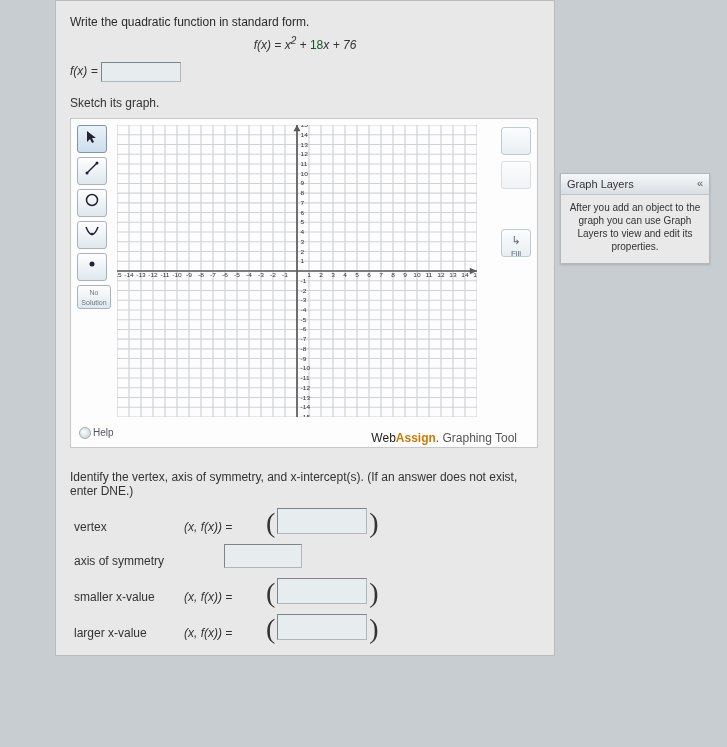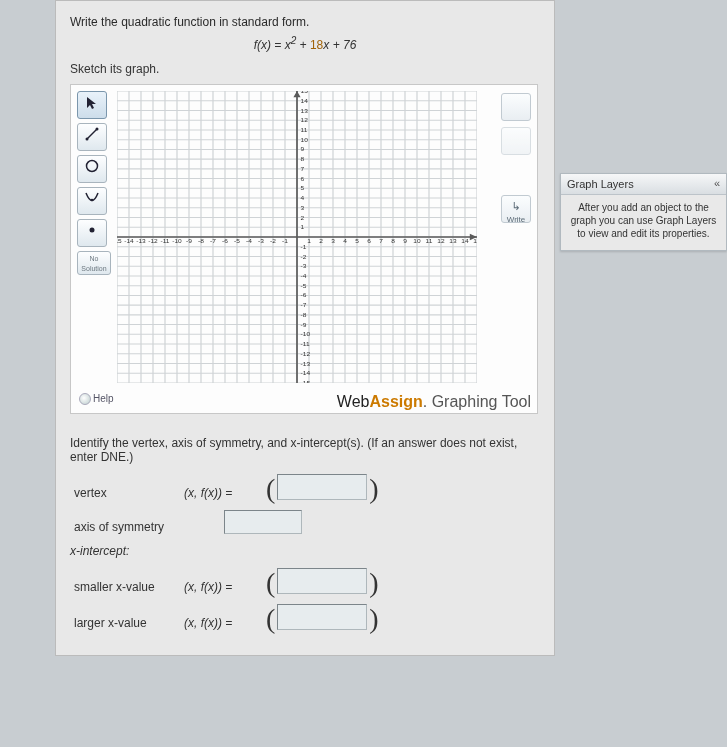--- a/index.html
+++ b/index.html
@@ -18,21 +18,21 @@
     left: 55px;
     top: 0;
     width: 500px;
     background: #e8e8e8;
     border: 1px solid #bbb;
     padding: 14px 14px 14px 14px;
     height: 656px;
   }
   .prompt { color: #2a2a2a; margin-bottom: 6px; }
   .equation { text-align:center; font-style: italic; margin: 4px 0 10px 0; }
-  .equation .coef { color: #a16207; font-style: normal; }
+  .equation .coef { color: #14532d; font-style: normal; }
   .fx-line { margin: 4px 0 14px 0; }
   .fx-line .lbl { font-style: italic; }
   .text-input {
     display: inline-block;
     width: 80px; height: 20px;
     background: #e7ecee;
     border: 1px solid #aeb7bb;
     border-top-color: #7c858a;
     border-left-color: #7c858a;
     vertical-align: middle;
@@ -71,30 +71,30 @@
   .right-tools {
     position:absolute; right:6px; top:8px; width:48px;
   }
   .rtool {
     width:30px;height:28px;border:1px solid #c1cad1;background:linear-gradient(#fbfdfe,#e9eef2);
     margin-bottom:6px;border-radius:3px;text-align:center;line-height:13px;font-size:8px;color:#5c6b77;padding-top:4px;
     float:right;clear:both;
   }
   .rtool.fill { margin-top:34px; }
   .footer-bar {
-    position:absolute; bottom:2px; right:6px; font-size:16px; color:#555;
+    position:absolute; bottom:2px; right:20px; font-size:12px; color:#555;
   }
   .footer-bar .wa { color:#222; }
   .footer-bar .assign { color:#cc7a00; font-weight:bold; }
   .help-btn {
     position:absolute; left:8px; bottom:8px; font-size:10px; color:#556;
   }
   .help-btn .ico { display:inline-block;width:12px;height:12px;border:1px solid #aab;border-radius:50%;background:radial-gradient(circle at 4px 4px,#fff,#bcc);vertical-align:middle;margin-right:2px;}
   .layers-panel {
-    position:absolute; left:560px; top:173px; width:167px;
+    position:absolute; left:560px; top:173px; width:150px;
     background:#e9e9e9; border:1px solid #b1b9bf;
     box-shadow: 0 1px 2px rgba(0,0,0,0.15);
   }
   .layers-head {
     background: linear-gradient(#f6f7f8,#d9dee2);
     border-bottom:1px solid #bcc3c9;
     padding: 4px 6px; font-size:11px; color:#333;
     position:relative;
   }
   .layers-head .collapse { position:absolute; right:6px; top:3px; color:#555; font-size:11px; }
@@ -112,20 +112,24 @@
 </head>
 <body>
 
 <div class="content-panel">
   <div class="prompt">Write the quadratic function in standard form.</div>
 
   <div class="equation">
     <span>f(x) = x</span><sup>2</sup><span> + </span><span class="coef">18</span><span>x + 76</span>
   </div>
 
+  <div class="fx-line">
+    <span class="lbl">f(x) =</span>
+    <span class="text-input"></span>
+  </div>
 
   <div class="sketch-lbl">Sketch its graph.</div>
 
   <div class="graph-area">
     <div class="toolbar">
       <div class="tool selected"><svg width="14" height="14">
             <polygon points="2,1 2,12 5,9 7,13 9,12 7,8 11,8" fill="#223"></polygon>
           </svg></div>
       <div class="tool"><svg width="16" height="16">
             <circle cx="3" cy="13" r="1.5" fill="#223"></circle>
@@ -283,21 +287,21 @@
             <text x="153" y="2" class="ticktext" text-anchor="start">15</text>
           </g>
       </svg>
     </div>
 
     <div class="right-tools">
       <div class="rtool"></div>
       <div class="rtool" style="opacity:0.6"></div>
       <div class="rtool fill">
         <div style="font-size:11px">↳</div>
-        <div>Write</div>
+        <div>Fill</div>
       </div>
     </div>
 
     <div class="help-btn">
       <span class="ico"></span><span>Help</span>
     </div>
 
     <div class="footer-bar">
       <span class="wa">Web</span><span class="assign">Assign</span><span>. Graphing Tool</span>
     </div>
@@ -311,21 +315,20 @@
     <span class="paren">(</span>
     <span class="text-input wide"></span>
     <span class="paren">)</span>
   </div>
 
   <div class="row">
     <span class="label" style="width:150px">axis of symmetry</span>
     <span class="text-input" style="width:78px;height:24px"></span>
   </div>
 
-  <div class="subhead">x-intercept:</div>
 
   <div class="row">
     <span class="label">smaller x-value</span>
     <span class="sublabel">(x, f(x))  =</span>
     <span class="paren">(</span>
     <span class="text-input wide"></span>
     <span class="paren">)</span>
   </div>
 
   <div class="row">

